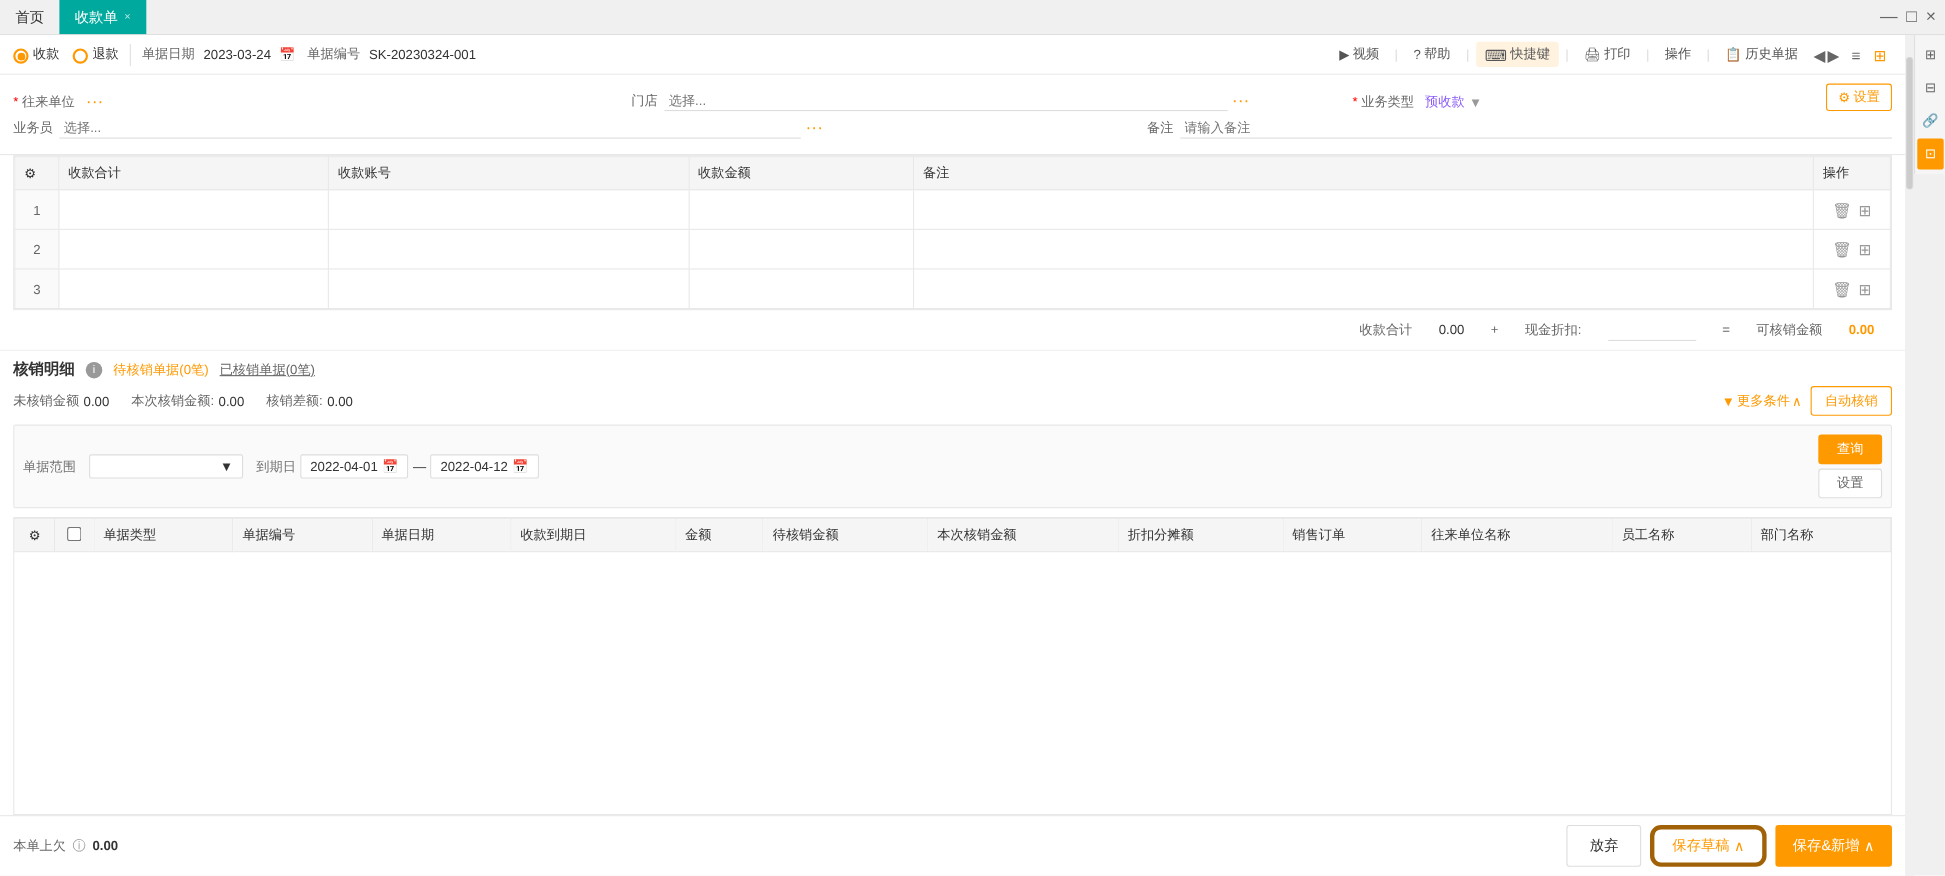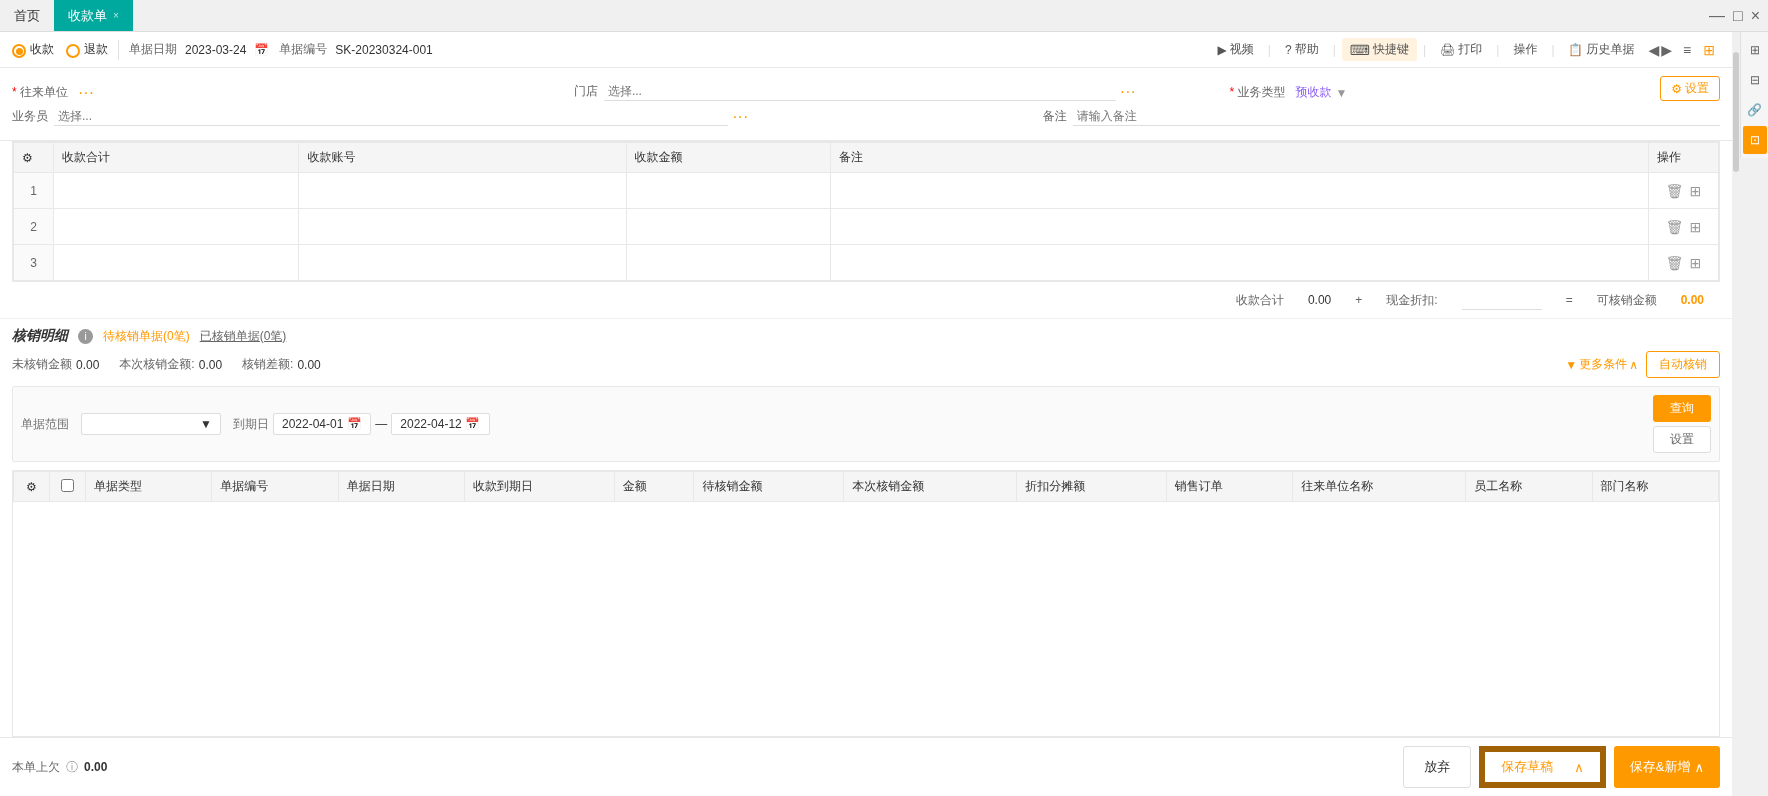--- a/index.html
+++ b/index.html
@@ -313,21 +313,20 @@
       display: flex;
       align-items: center;
       gap: 10px;
       margin-bottom: 6px;
       flex-shrink: 0;
     }
     .verify-title {
       font-size: 14px;
       font-weight: bold;
       color: #333;
-      font-style: italic;
     }
     .info-icon {
       width: 15px;
       height: 15px;
       border-radius: 50%;
       background: #999;
       color: #fff;
       font-size: 10px;
       display: flex;
       align-items: center;
@@ -493,29 +492,29 @@
       background: #fff;
       border: 1px solid #ddd;
       color: #333;
       padding: 6px 20px;
       border-radius: 3px;
       cursor: pointer;
       font-size: 13px;
     }
     .btn-save-draft {
       background: #fff;
-      border: 6px solid #a16207;
+      border: 4px solid #a16207;
       color: #f90;
       padding: 6px 16px;
-      border-radius: 0;
+      border-radius: 10px;
       cursor: pointer;
       font-size: 13px;
       display: flex;
       align-items: center;
-      gap: 21px;
+      gap: 4px;
     }
     .btn-save-new {
       background: #f90;
       border: none;
       color: #fff;
       padding: 6px 16px;
       border-radius: 3px;
       cursor: pointer;
       font-size: 13px;
       display: flex;

